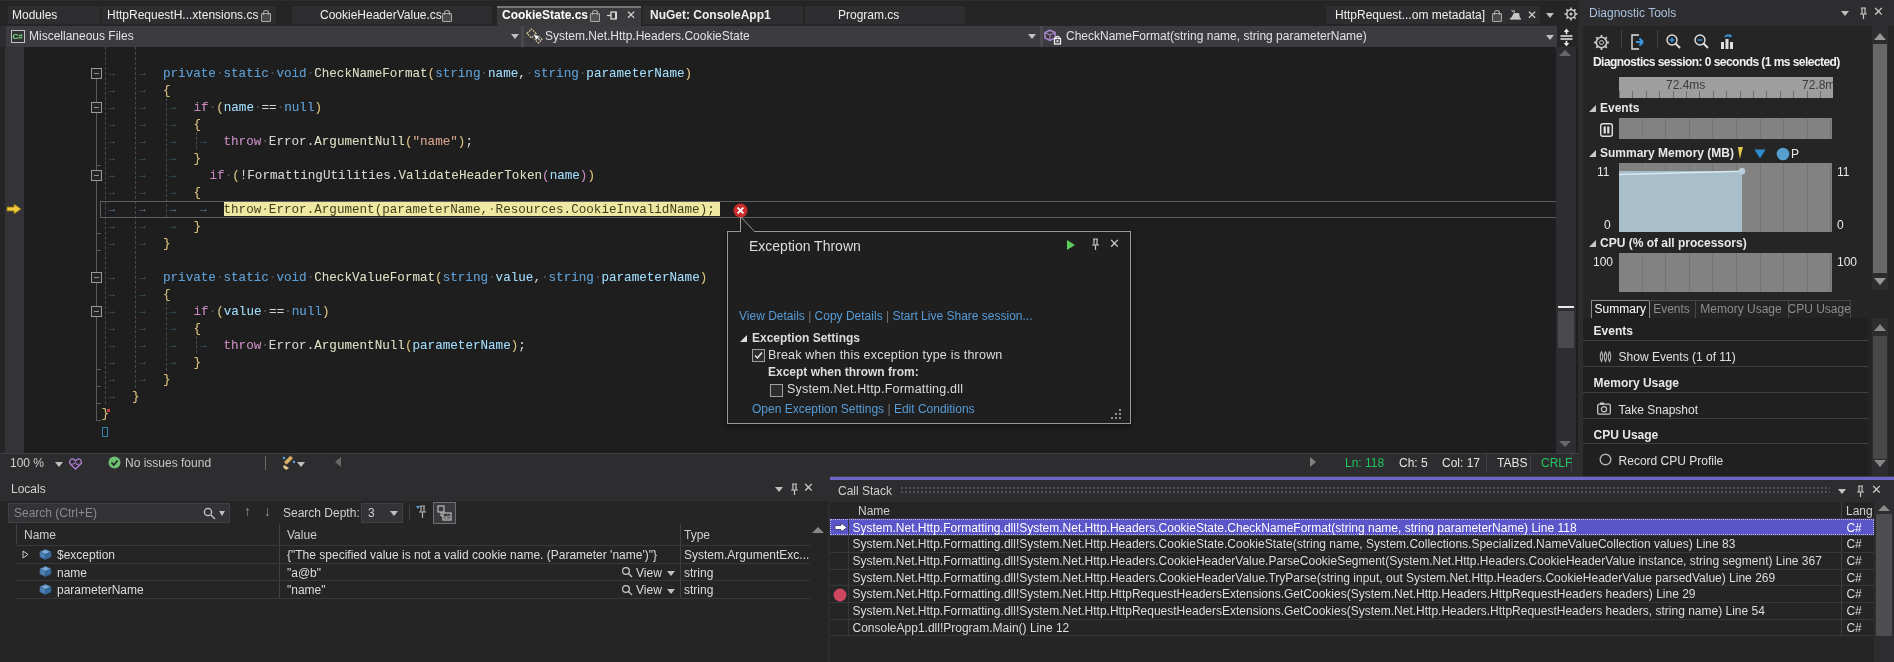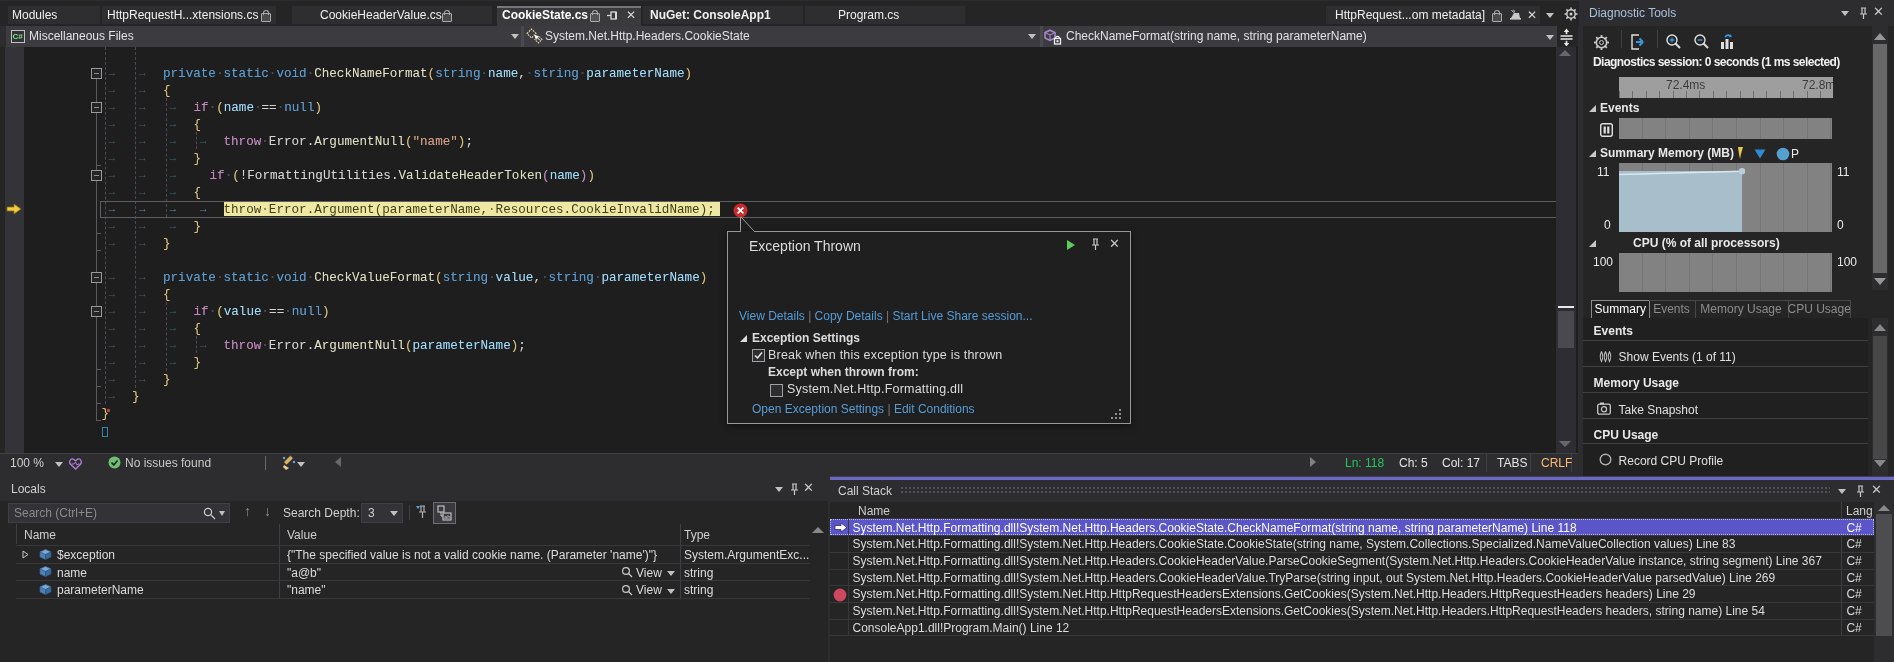--- a/index.html
+++ b/index.html
@@ -266,21 +266,21 @@
       </svg>
   <span class="dn" style="left:297px;top:8px;"></span>
   <span class="abs" style="left:335px;top:3px;width:0;height:0;border-top:5px solid transparent;border-bottom:5px solid transparent;border-right:6px solid #686868;"></span>
   <span class="abs" style="left:1310px;top:3px;width:0;height:0;border-top:5px solid transparent;border-bottom:5px solid transparent;border-left:6px solid #808080;"></span>
   <span class="abs" style="left:1345px;top:2px;font-size:12px;color:#22c55e;">Ln: 118</span>
   <span class="abs" style="left:1399px;top:2px;font-size:12px;color:#E4E4E4;">Ch: 5</span>
   <span class="abs" style="left:1442px;top:2px;font-size:12px;color:#E4E4E4;">Col: 17</span>
   <span class="abs" style="left:1486px;top:0;width:43px;height:18px;border-left:1px solid #3F3F46;border-right:1px solid #3F3F46;"></span>
   <span class="abs" style="left:1497px;top:2px;font-size:12px;color:#E4E4E4;">TABS</span>
   <span class="abs" style="left:1571px;top:0;width:1px;height:18px;background:#3F3F46;"></span>
-  <span class="abs" style="left:1541px;top:2px;font-size:12px;color:#fdba74;">CRLF</span>
+  <span class="abs" style="left:1541px;top:2px;font-size:12px;color:#22c55e;">CRLF</span>
 </div>
 
 <div class="abs" style="left:740px;top:217px;width:1px;height:14px;background:#A0A0A0;"></div>
 <svg class="abs" style="left:740px;top:217px;" width="16" height="15">
       <path d="M1 0 L14 14" stroke="#A0A0A0" stroke-width="1"></path>
     </svg>
 <div class="abs" style="left:727px;top:231px;width:402px;height:191px;background:#1F1F20;border:1px solid #989898;box-shadow:0 2px 6px rgba(0,0,0,.5);">
   <div class="abs" style="left:13px;top:-1px;width:13px;height:1px;background:#1F1F20;"></div>
   <span class="abs" style="left:11px;top:6px;font-size:14px;color:#DCDCDC;margin-left:10px;">Exception Thrown</span>
   <svg class="abs" style="left:337px;top:7px;" width="12" height="12">
@@ -555,21 +555,21 @@
         </svg>
   </div>
   <span class="abs" style="left:18px;top:165px;font-size:12px;color:#E8E8E8;">11</span>
   <span class="abs" style="left:258px;top:165px;font-size:12px;color:#E8E8E8;">11</span>
   <span class="abs" style="left:25px;top:218px;font-size:12px;color:#E8E8E8;">0</span>
   <span class="abs" style="left:258px;top:218px;font-size:12px;color:#E8E8E8;">0</span>
 
   <svg class="abs" style="left:10px;top:240px;" width="8" height="8">
         <path d="M7 0 V7 H0 Z" fill="#C8C8C8"></path>
       </svg>
-  <span class="dg-b" style="left:21px;top:236px;margin-left:33px;">CPU (% of all processors)</span>
+  <span class="dg-b" style="left:21px;top:236px;">CPU (% of all processors)</span>
   <div class="abs" style="left:40px;top:253px;width:213px;height:39px;background:#828282;background-image:repeating-linear-gradient(90deg,transparent 0 22.6px,#757575 22.6px 23.6px);"></div>
   <span class="abs" style="left:14px;top:255px;font-size:12px;color:#E8E8E8;">100</span>
   <span class="abs" style="left:258px;top:255px;font-size:12px;color:#E8E8E8;">100</span>
 
   <div class="abs" style="left:12px;top:300px;width:56.5px;height:16.5px;border:1px solid #8A8A8A;background:#1F1F20;color:#FFF;font-size:12px;text-align:center;line-height:16px;">Summary</div>
   <div class="abs" style="left:69.5px;top:300px;width:46px;height:16.5px;border:1px solid #46464C;border-left:none;color:#8C8C8C;font-size:12px;text-align:center;line-height:16px;white-space:nowrap;">Events</div>
   <div class="abs" style="left:115.5px;top:300px;width:93px;height:16.5px;border:1px solid #46464C;border-left:none;color:#8C8C8C;font-size:12px;text-align:center;line-height:16px;white-space:nowrap;overflow:hidden;">Memory Usage</div>
   <div class="abs" style="left:208.5px;top:300px;width:62px;height:16.5px;border:1px solid #46464C;border-left:none;color:#8C8C8C;font-size:12px;text-align:center;line-height:16px;white-space:nowrap;overflow:hidden;">CPU Usage</div>
 
   <div class="abs" style="left:4px;top:317.5px;width:285px;height:158.5px;background:#202021;"></div>

